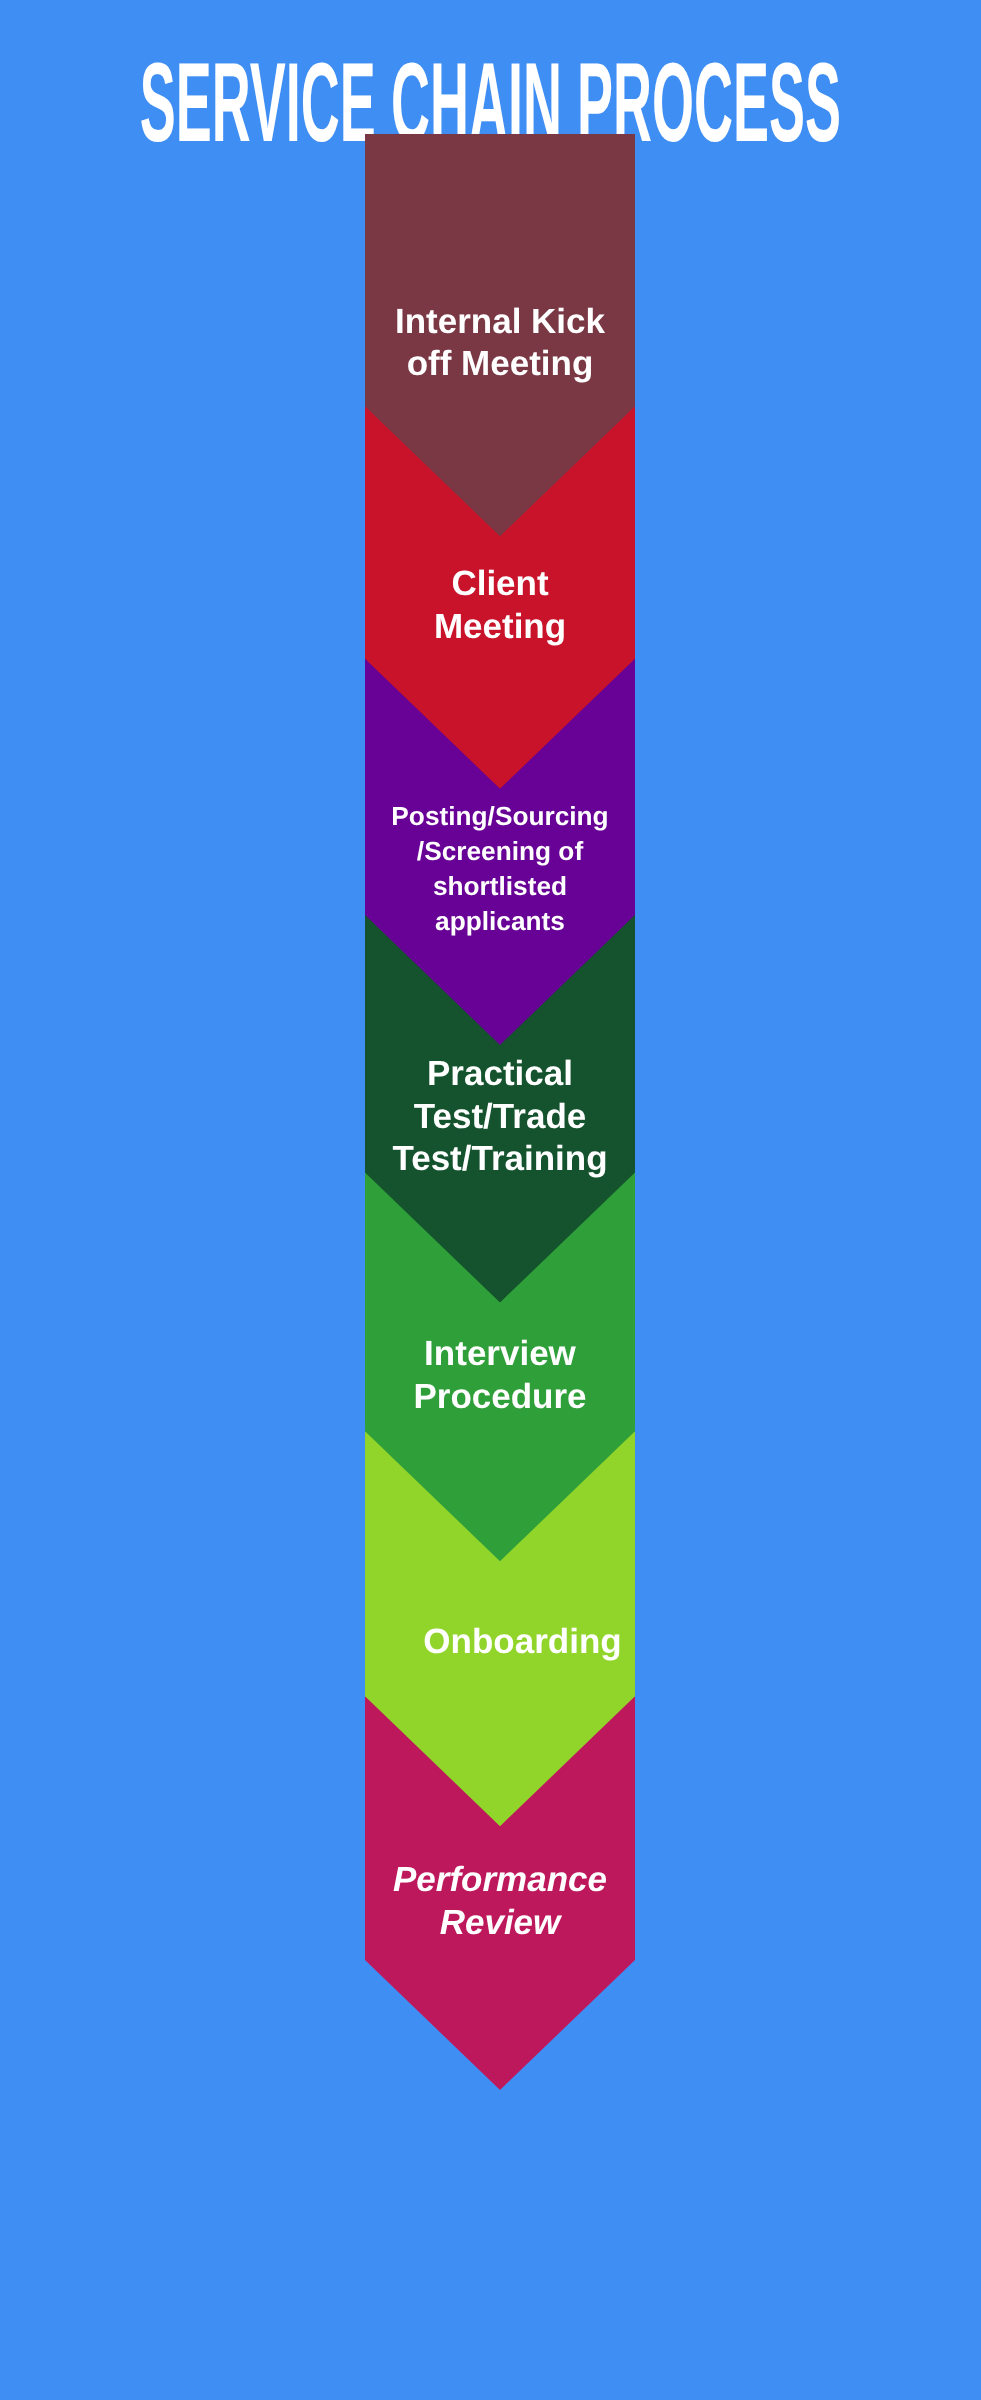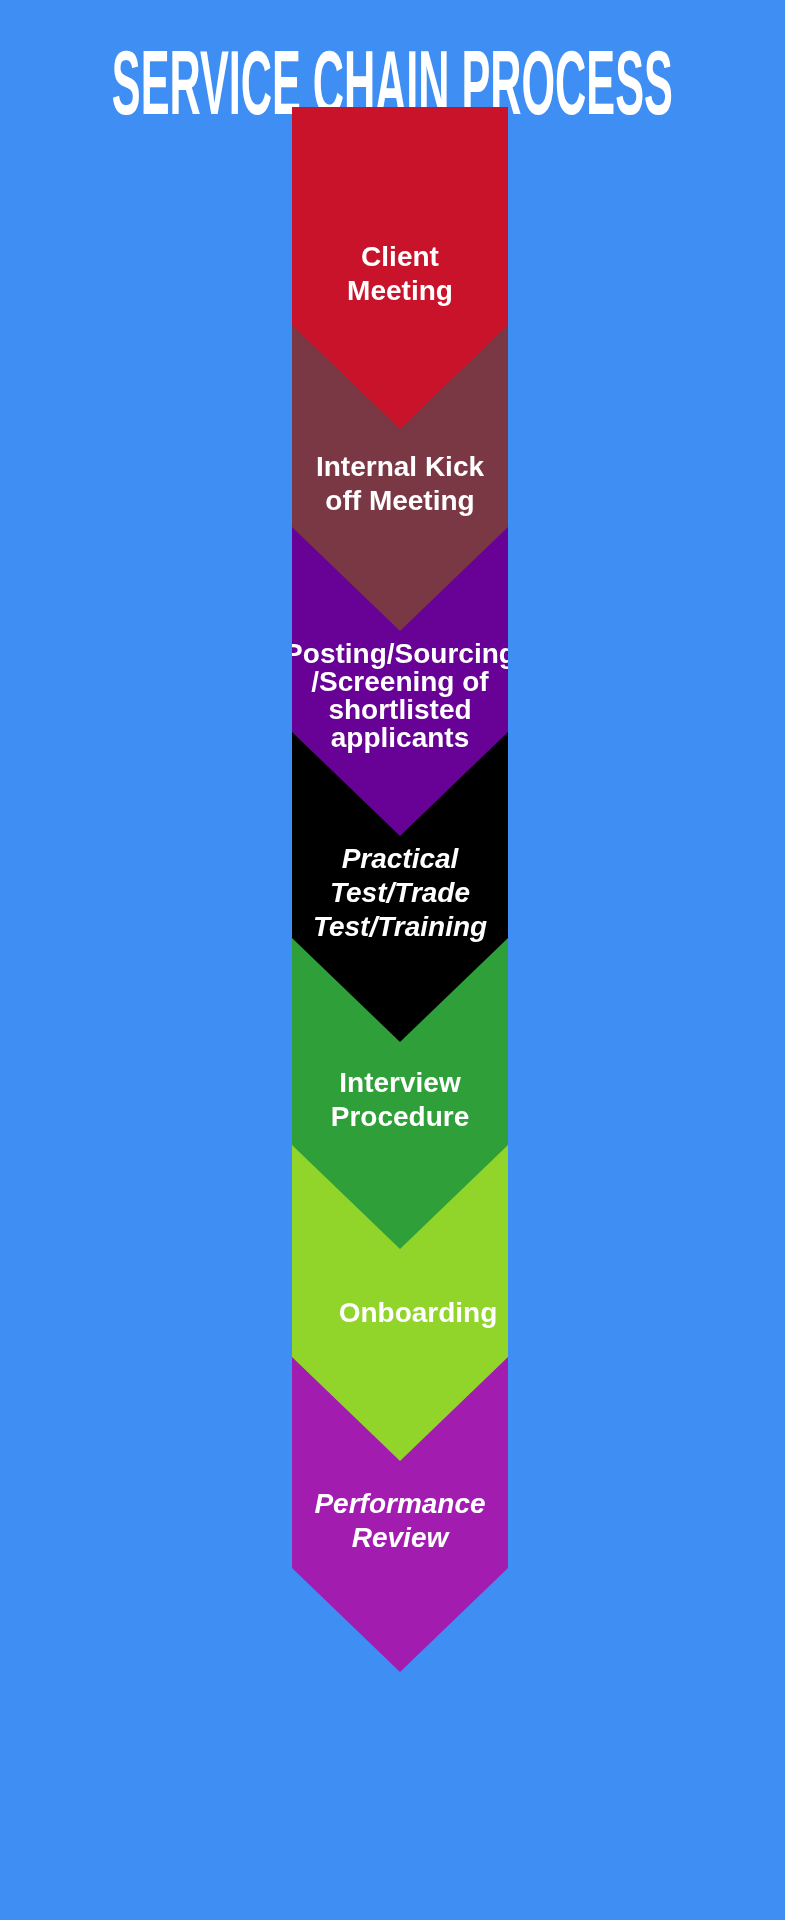--- a/index.html
+++ b/index.html
@@ -45,58 +45,58 @@
   
   .step:nth-of-type(1){top:107px;height:322px;z-index:8;}
   .step:nth-of-type(2){top:325px;height:306px;z-index:7;}
   .step:nth-of-type(3){top:527px;height:309px;z-index:6;}
   .step:nth-of-type(4){top:732px;height:310px;z-index:5;}
   .step:nth-of-type(5){top:938px;height:311px;z-index:4;}
   .step:nth-of-type(6){top:1145px;height:316px;z-index:3;}
   .step:nth-of-type(7){top:1357px;height:315px;z-index:2;font-style:italic;}
   .step:nth-of-type(8){top:1568px;height:313px;z-index:1;}
   
-  .step:nth-of-type(3) .step-label{font-size:28px;line-height:28px;transform:translateY(14px);}
+  .step:nth-of-type(3) .step-label{font-size:21px;line-height:28px;transform:translateY(14px);}
   .step:nth-of-type(6) .step-label{transform:translateY(10px);margin-left:36px;}
 </style>
 </head>
 <body>
 
 <div class="canvas" style="background: rgb(63, 142, 244);">
 
   <div class="title-wrap">
     <h1 class="page-title">SERVICE CHAIN PROCESS</h1>
   </div>
 
   <div class="steps">
+    <div class="step" style="background: rgb(122, 56, 69);">
+      <span class="step-label">Internal Kick
+off Meeting</span>
+    </div>
     <div class="step" style="background: rgb(200, 19, 42);">
       <span class="step-label">Client
 Meeting</span>
-    </div>
-    <div class="step" style="background: rgb(122, 56, 69);">
-      <span class="step-label">Internal Kick
-off Meeting</span>
     </div>
     <div class="step" style="background: rgb(104, 1, 150);">
       <span class="step-label">Posting/Sourcing
 /Screening of
 shortlisted
 applicants</span>
     </div>
-    <div class="step" style="background: #000000; font-style: italic;">
+    <div class="step" style="background: #14532d;">
       <span class="step-label">Practical
 Test/Trade
 Test/Training</span>
     </div>
     <div class="step" style="background: rgb(47, 159, 57);">
       <span class="step-label">Interview
 Procedure</span>
     </div>
     <div class="step" style="background: rgb(145, 213, 43);">
       <span class="step-label">Onboarding</span>
     </div>
-    <div class="step" style="background: #a21caf;">
+    <div class="step" style="background: #be185d;">
       <span class="step-label">Performance
 Review</span>
     </div>
   </div>
 
 </div>
 
 </body></html>

